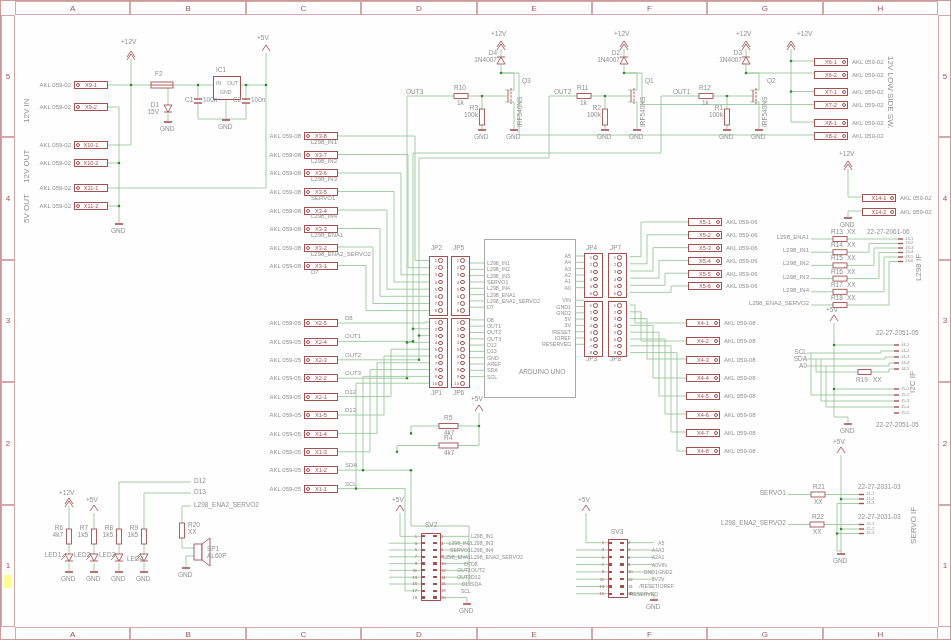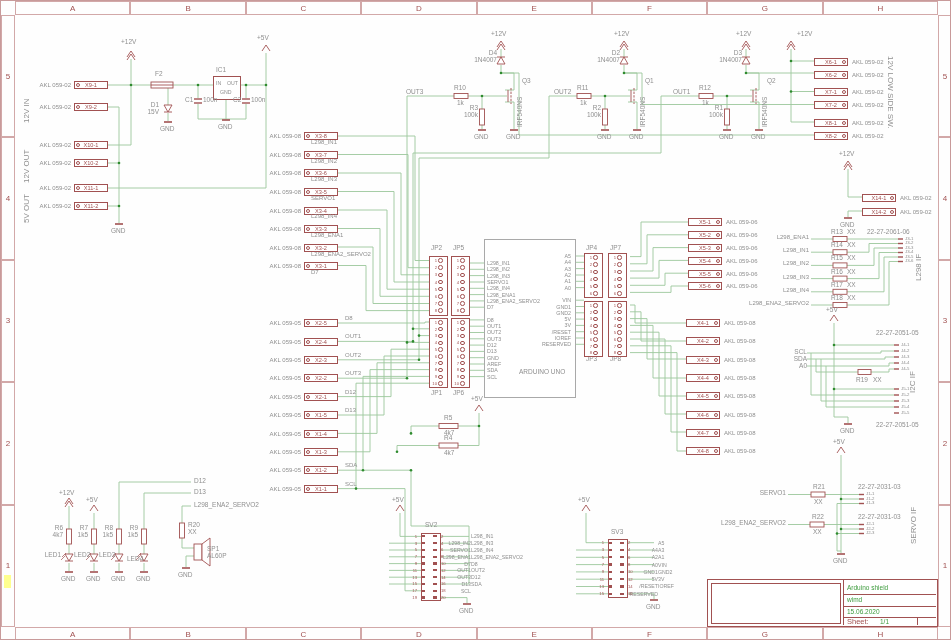--- a/index.html
+++ b/index.html
@@ -1577,27 +1577,14 @@
       <div class="svrow">
       <span class="svll">RESERVED</span>
       <span class="svln">15</span>
       <span class="svpadL"></span>
       <span class="svpadR"></span>
       <span class="svrn">16</span>
       <span class="svrl"></span>
     </div>
     </div>
 
-  <div id="tblock">
-    <div class="inbox"></div>
-    <div class="vline"></div>
-    <div class="hline" style="top:14px;"></div>
-    <div class="hline" style="top:26px;"></div>
-    <div class="hline" style="top:37px;"></div>
-    <div class="sline"></div>
-    <div class="lbl g" style="left:139px;top:5px;">Arduino shield</div>
-    <div class="lbl g" style="left:139px;top:17px;">wimd</div>
-    <div class="lbl g" style="left:139px;top:29px;">15.06.2020</div>
-    <div class="lbl m" style="left:139px;top:38px;font-size:7.5px;">Sheet:</div>
-    <div class="lbl g" style="left:172px;top:39px;">1/1</div>
-  </div>
 
 </div>
 
 </body></html>

